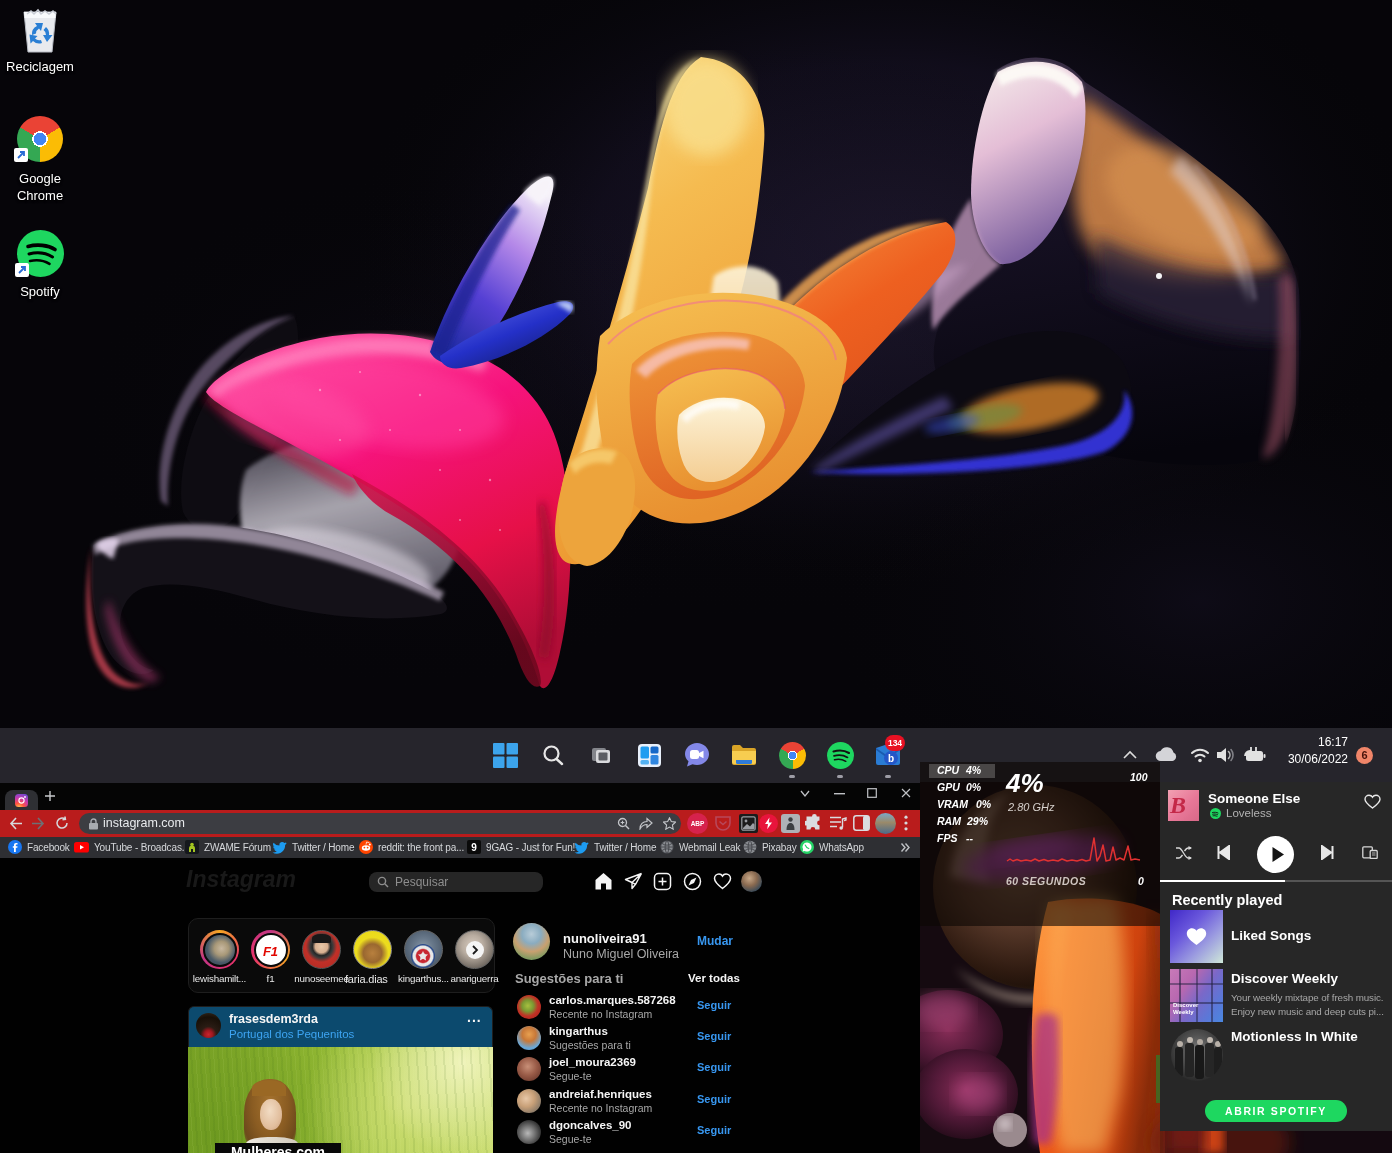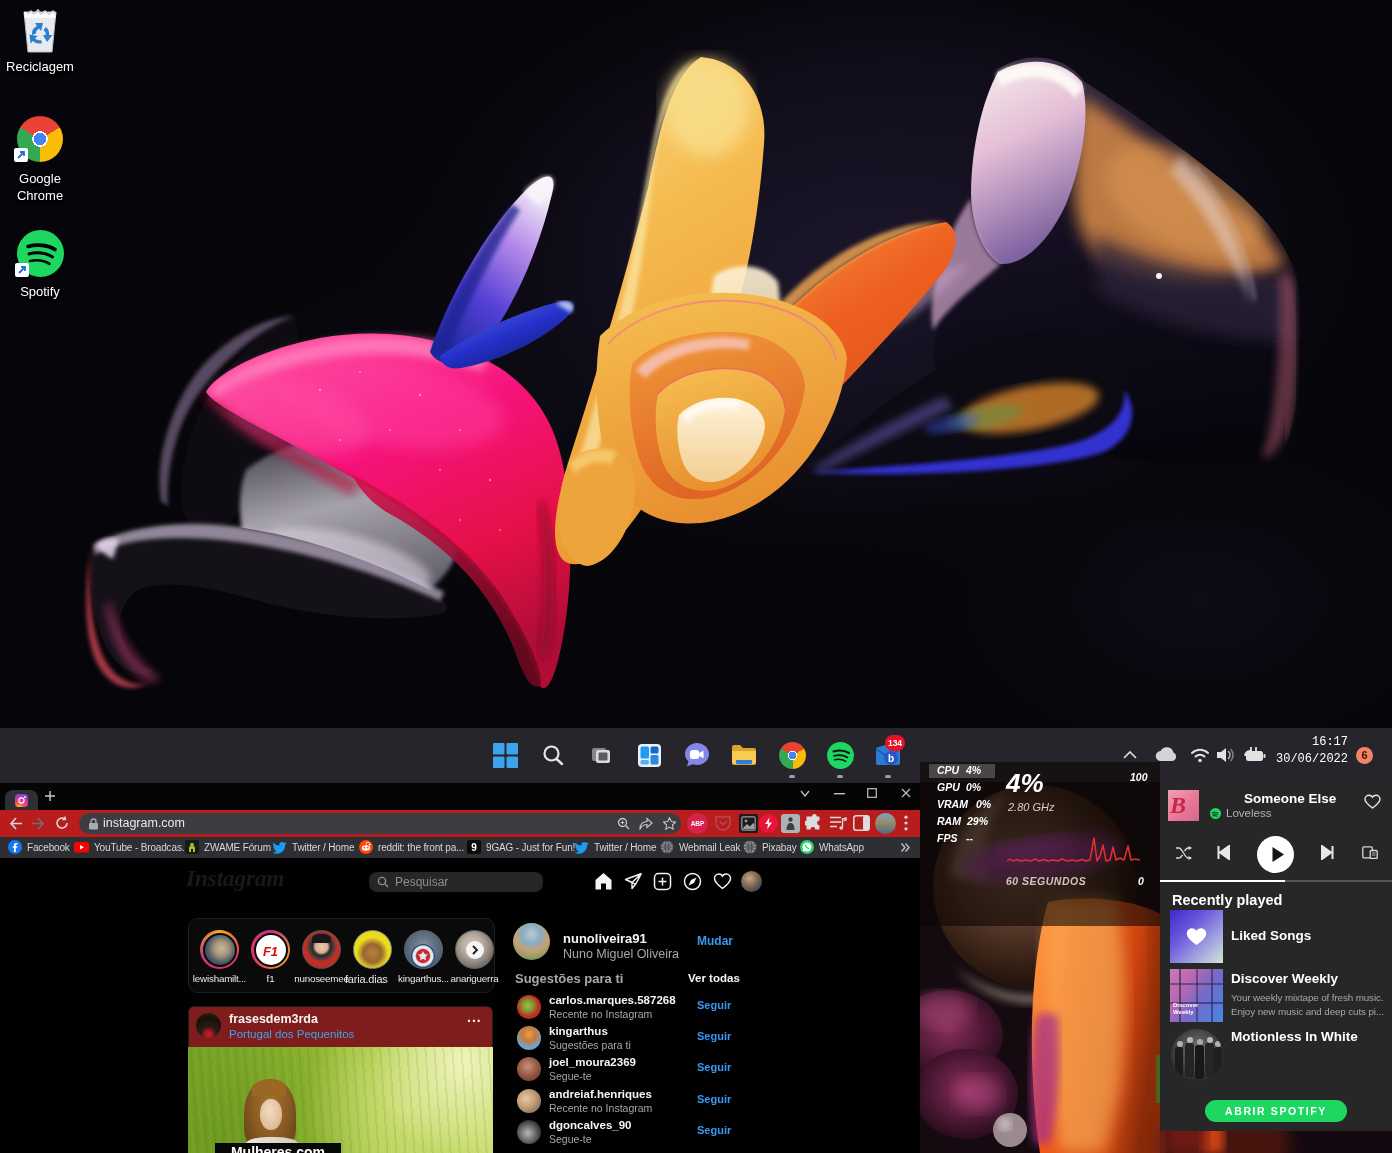--- a/index.html
+++ b/index.html
@@ -10,21 +10,21 @@
   .abs{position:absolute;}
   
   .dlabel{position:absolute;color:#fff;font-size:13px;text-align:center;
           text-shadow:0 1px 2px #000,0 1px 3px #000;line-height:17px;}
   .scut{position:absolute;width:14px;height:14px;background:#fff;border-radius:2px;}
   .scut svg{position:absolute;left:1px;top:1px;}
   
   #taskbar{position:absolute;left:0;top:728px;width:1392px;height:55px;background:#26252c;}
   .tbi{position:absolute;top:12px;width:30px;height:30px;display:flex;align-items:center;justify-content:center;}
   .runline{position:absolute;top:47px;width:6px;height:3px;border-radius:2px;background:#9d9da6;}
-  #clock{position:absolute;right:44px;top:6px;text-align:right;color:#fff;font-size:12px;line-height:17px;font-family:Liberation Mono, monospace;}
+  #clock{position:absolute;right:44px;top:6px;text-align:right;color:#fff;font-size:12px;line-height:17px;}
   #notifbadge{position:absolute;right:19px;top:19px;width:17px;height:17px;border-radius:50%;
               background:#f08569;color:#46120a;font-size:11px;font-weight:bold;text-align:center;line-height:17px;}
   
   #chrome{position:absolute;left:0;top:783px;width:920px;height:370px;background:#000;}
   #tabstrip{position:absolute;left:0;top:0;width:920px;height:27px;background:#050505;}
   #tab{position:absolute;left:5px;top:7px;width:33px;height:20px;background:#2e2f33;border-radius:8px 8px 0 0;}
   #toolbar{position:absolute;left:0;top:27px;width:920px;height:27px;background:#b91c1c;}
   #omni{position:absolute;left:79px;top:3px;width:602px;height:21px;background:#3c3d42;border-radius:11px;
         color:#e8eaed;font-size:12.5px;line-height:21px;}
   #bookmarks{position:absolute;left:0;top:54px;width:920px;height:21px;background:#2e2f33;}
@@ -490,21 +490,21 @@
   <div class="bm" style="left:800px"><svg width="14" height="14" viewBox="0 0 14 14">
             <circle cx="7" cy="7" r="7" fill="#25d366"></circle>
             <path d="M7,2.5 a4.5,4.5 0 0 0 -3.9,6.8 L2.6,11.4 L4.8,10.9 A4.5,4.5 0 1 0 7,2.5 Z" fill="#fff"></path>
             <path d="M5.2,5 c0.8,2 2,3 3.6,3.6" stroke="#25d366" stroke-width="1.1" fill="none" stroke-linecap="round"></path>
           </svg>WhatsApp</div>
   <svg class="abs" style="left:900px;top:5px" width="11" height="11" viewBox="0 0 11 11">
           <path d="M1.5,1.5 L5,5.5 L1.5,9.5 M5.5,1.5 L9,5.5 L5.5,9.5" stroke="#bfc1c5" stroke-width="1.4" fill="none"></path>
         </svg>
  </div>
  <div id="page">
-  <div class="abs" style="left:186px;top:8px;font-family:Liberation Serif, serif;font-style:italic;font-weight:bold;font-size:23px;color:#191919;">Instagram</div>
+  <div class="abs" style="left:186px;top:8px;font-family:Liberation Sans, sans-serif;font-style:italic;font-weight:bold;font-size:23px;color:#191919;">Instagram</div>
   <div class="abs" style="left:369px;top:14px;width:174px;height:20px;background:#262626;border-radius:8px;">
     <svg class="abs" style="left:8px;top:4px" width="12" height="12" viewBox="0 0 12 12">
             <circle cx="5" cy="5" r="3.6" stroke="#8e8e8e" stroke-width="1.4" fill="none"></circle>
             <path d="M7.8,7.8 L11,11" stroke="#8e8e8e" stroke-width="1.4"></path>
           </svg>
     <span style="position:absolute;left:26px;top:3px;color:#8e8e8e;font-size:12px;">Pesquisar</span>
   </div>
   <svg class="abs" style="left:594px;top:14px" width="19" height="19" viewBox="0 0 19 19">
           <path d="M9.5,1 L17.5,8 L17.5,17.5 L12,17.5 L12,11.5 L7,11.5 L7,17.5 L1.5,17.5 L1.5,8 Z" fill="#f5f5f5"></path>
         </svg>
@@ -519,21 +519,21 @@
           <circle cx="9.5" cy="9.5" r="8" stroke="#f5f5f5" stroke-width="1.5" fill="none"></circle>
           <path d="M13.5,5.5 L11,11 L5.5,13.5 L8,8 Z" fill="#f5f5f5"></path>
         </svg>
   <svg class="abs" style="left:713px;top:14px" width="19" height="19" viewBox="0 0 19 19">
           <path d="M9.5,16.5 C5,13 1.5,10 1.5,6.5 C1.5,4 3.5,2 6,2 C7.5,2 8.8,2.8 9.5,4 C10.2,2.8 11.5,2 13,2 C15.5,2 17.5,4 17.5,6.5 C17.5,10 14,13 9.5,16.5 Z" stroke="#f5f5f5" stroke-width="1.5" fill="none"></path>
         </svg>
   <div class="abs" style="left:741px;top:13px;width:21px;height:21px;border-radius:50%;background:radial-gradient(circle at 40% 35%,#c8a888 0%,#8a6a50 40%,#3a4a58 75%,#1a2a38 100%);"></div>
 
   <div class="abs" style="left:188px;top:60px;width:307px;height:75px;background:#0a0a0a;border:1px solid #1e1e1e;border-radius:10px;"></div>
 
-  <div class="abs" style="left:188px;top:148px;width:305px;height:41px;background:#7f1d1d;border:1px solid #1e1e1e;border-bottom:none;border-radius:6px 6px 0 0;">
+  <div class="abs" style="left:188px;top:148px;width:305px;height:41px;background:#0c4a6e;border:1px solid #1e1e1e;border-bottom:none;border-radius:6px 6px 0 0;">
    <div class="abs" style="left:7px;top:6px;width:25px;height:25px;border-radius:50%;background:radial-gradient(circle at 50% 86%,#c8242c 0%,#a01820 16%,#2a1c14 32%,#181008 70%,#3a2c20 100%);"></div>
    <div class="abs" style="left:40px;top:5px;color:#f5f5f5;font-size:12.5px;font-weight:bold;">frasesdem3rda</div>
    <div class="abs" style="left:40px;top:21px;color:#3da4f2;font-size:11.5px;">Portugal dos Pequenitos</div>
    <div class="abs" style="left:278px;top:2px;color:#f5f5f5;font-size:14px;font-weight:bold;letter-spacing:1px;">...</div>
   </div>
 
   <div class="abs" style="left:188px;top:189px;width:305px;height:106px;background:
      radial-gradient(circle at 90% 15%,#f0f4bc 0%,rgba(238,242,184,0) 32%),
      radial-gradient(circle at 72% 55%,#cede74 0%,rgba(206,222,116,0) 45%),
      radial-gradient(circle at 10% 85%,#6e9a20 0%,rgba(110,154,32,0) 55%),
@@ -668,21 +668,21 @@
   <path d="M2,29 l3,-2 l3,2 l4,-1.5 l4,1.5 l5,-1 l5,1 l4,-2 l4,2 l5,-1.5 l4,1.5 l5,-1 l5,1 l4,-2 l5,2 l5,-1 l5,1 l5,-1.5 l4,1.5 l4,-1 l4,-22 l3,23 l3,-5 l3,-11 l3,16 l4,-1 l3,-13 l3,13 l4,-2 l4,2 l4,-14 l3,14 l4,-1 l5,1" stroke="#e03131" stroke-width="1.5" fill="none" stroke-linejoin="round"></path>
  </svg>
  <div class="abs" style="left:86px;top:113px;color:#cfc5c0;font-size:10.5px;font-weight:bold;letter-spacing:0.5px;">60 SEGUNDOS</div>
  <div class="abs" style="left:218px;top:113px;color:#fff;font-size:10.5px;font-weight:bold;">0</div>
 </div>
 
 <div class="abs" style="left:1160px;top:782px;width:232px;height:349px;background:#272727;">
  <div class="abs" style="left:8px;top:8px;width:31px;height:31px;background:linear-gradient(135deg,#f2a0b2 0%,#e87898 55%,#d86888 100%);overflow:hidden;">
    <div class="abs" style="left:2px;top:2px;font-size:24px;font-weight:bold;font-style:italic;color:#c42848;font-family:'Liberation Serif',serif;line-height:27px;">B</div>
  </div>
- <div class="abs" style="left:48px;top:9px;color:#fff;font-size:13.5px;font-weight:bold;margin-left:36px;">Someone Else</div>
+ <div class="abs" style="left:48px;top:9px;color:#fff;font-size:13.5px;font-weight:bold;">Someone Else</div>
  <div class="abs" style="left:50px;top:26px;width:11px;height:11px;border-radius:50%;background:#1ed760;"></div>
  <svg class="abs" style="left:52px;top:28.5px" width="7" height="7" viewBox="0 0 7 7">
         <path d="M0.5,1.5 C2.5,1 4.5,1.2 6,2 M0.7,3.2 C2.4,2.8 4.2,3 5.6,3.7 M1,4.8 C2.3,4.5 3.8,4.7 5,5.3" stroke="#121212" stroke-width="0.9" fill="none" stroke-linecap="round"></path>
       </svg>
  <div class="abs" style="left:66px;top:25px;color:#b3b3b3;font-size:11.5px;">Loveless</div>
  <svg class="abs" style="left:204px;top:12px" width="17" height="15" viewBox="0 0 17 15">
         <path d="M8.5,14 C4.5,11 1,8.2 1,5.2 C1,3 2.8,1.2 5,1.2 C6.4,1.2 7.8,2 8.5,3.2 C9.2,2 10.6,1.2 12,1.2 C14.2,1.2 16,3 16,5.2 C16,8.2 12.5,11 8.5,14 Z" stroke="#e8e8e8" stroke-width="1.4" fill="none"></path>
       </svg>
  <svg class="abs" style="left:15px;top:64px" width="17" height="14" viewBox="0 0 17 14">
         <path d="M1,2 L4,2 C7,2 10,12 13,12 L16,12 M1,12 L4,12 C5.2,12 6.4,10.6 7.5,9 M9.5,5 C10.6,3.4 11.8,2 13,2 L16,2" stroke="#d8d8d8" stroke-width="1.4" fill="none"></path>

